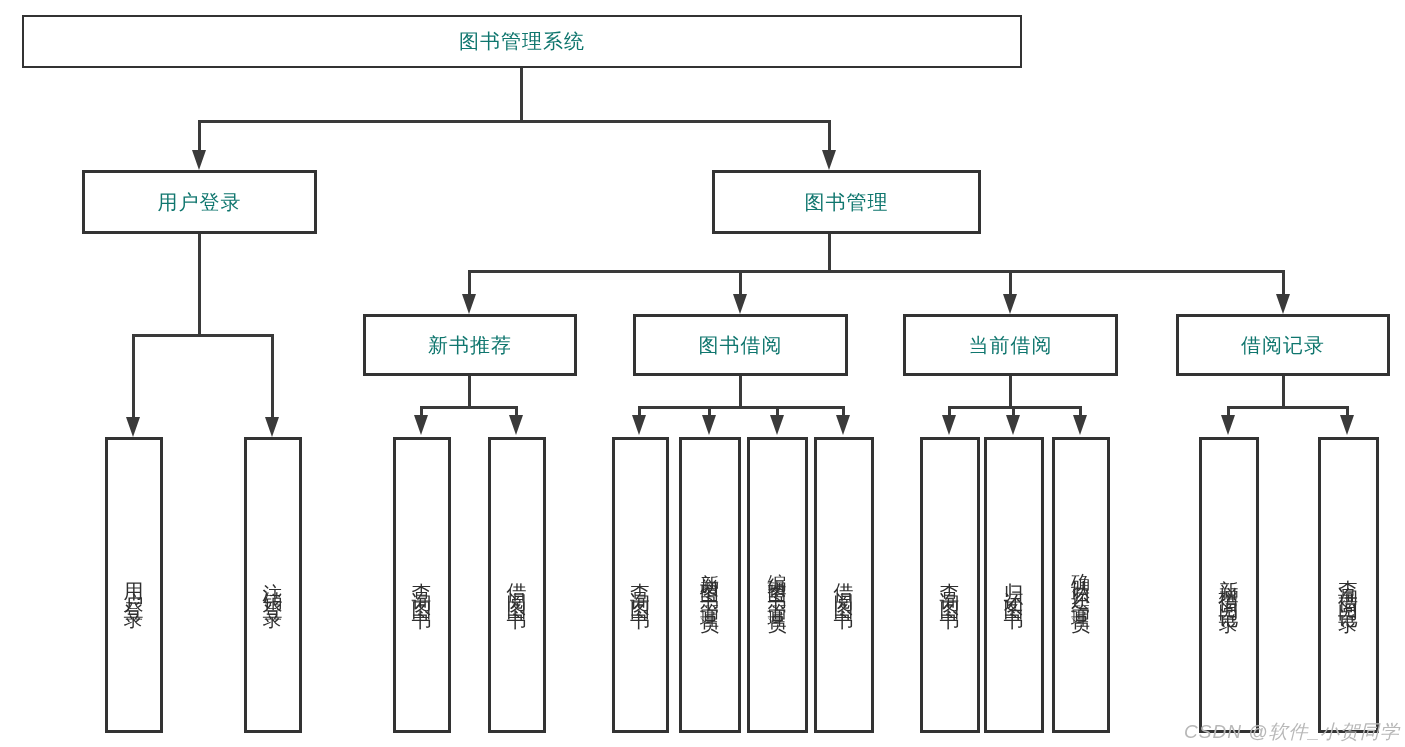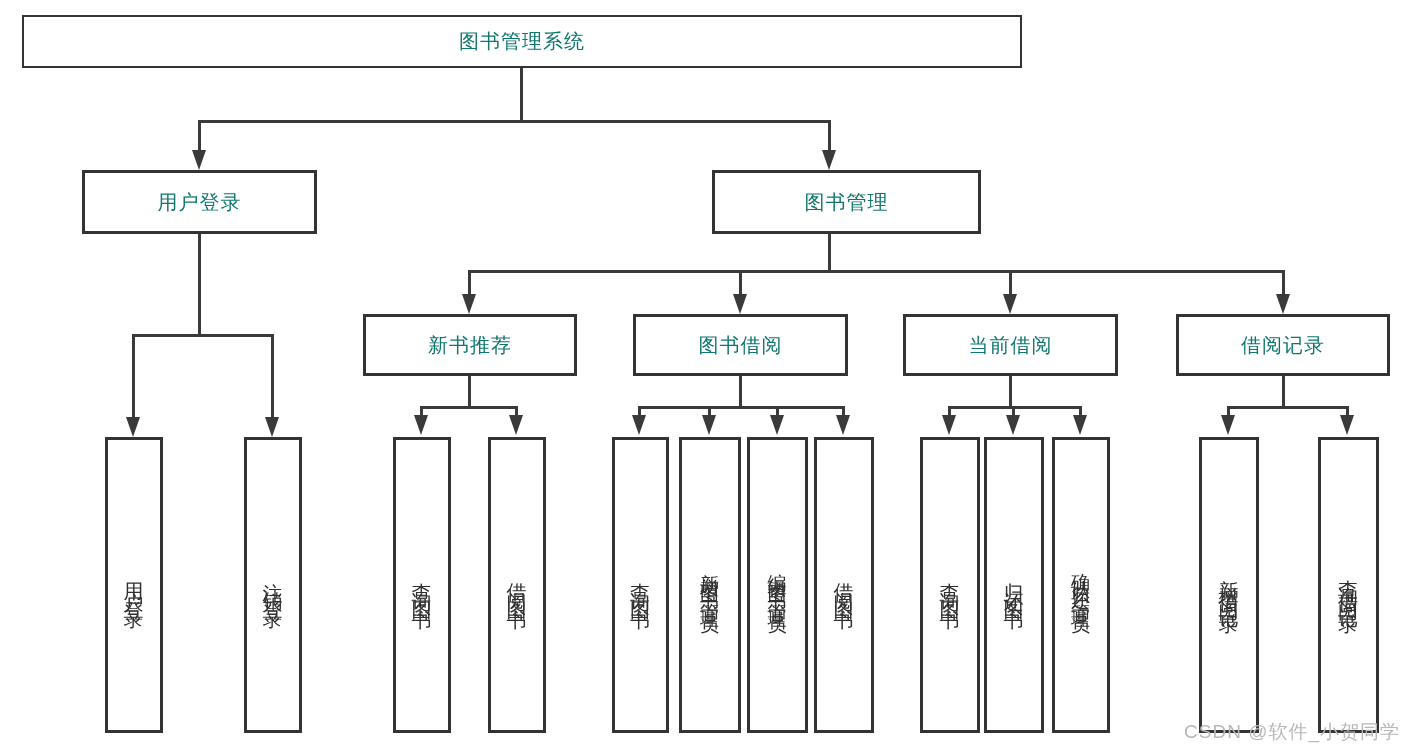--- a/index.html
+++ b/index.html
@@ -58,20 +58,21 @@
 
   .watermark {
     position: absolute;
     right: 5px;
     bottom: 2px;
     font-size: 19px;
     color: #b8b8b8;
     letter-spacing: 1px;
     z-index: 10;
     background: transparent;
+    font-style: italic;
   }
 </style>
 </head>
 <body>
 
 <div class="canvas">
 
   <div class="node root" style="left:22px; top:15px; width:1000px; height:53px;">图书管理系统</div>
 
   <div class="node" style="left:82px; top:170px; width:235px; height:64px;">用户登录</div>

